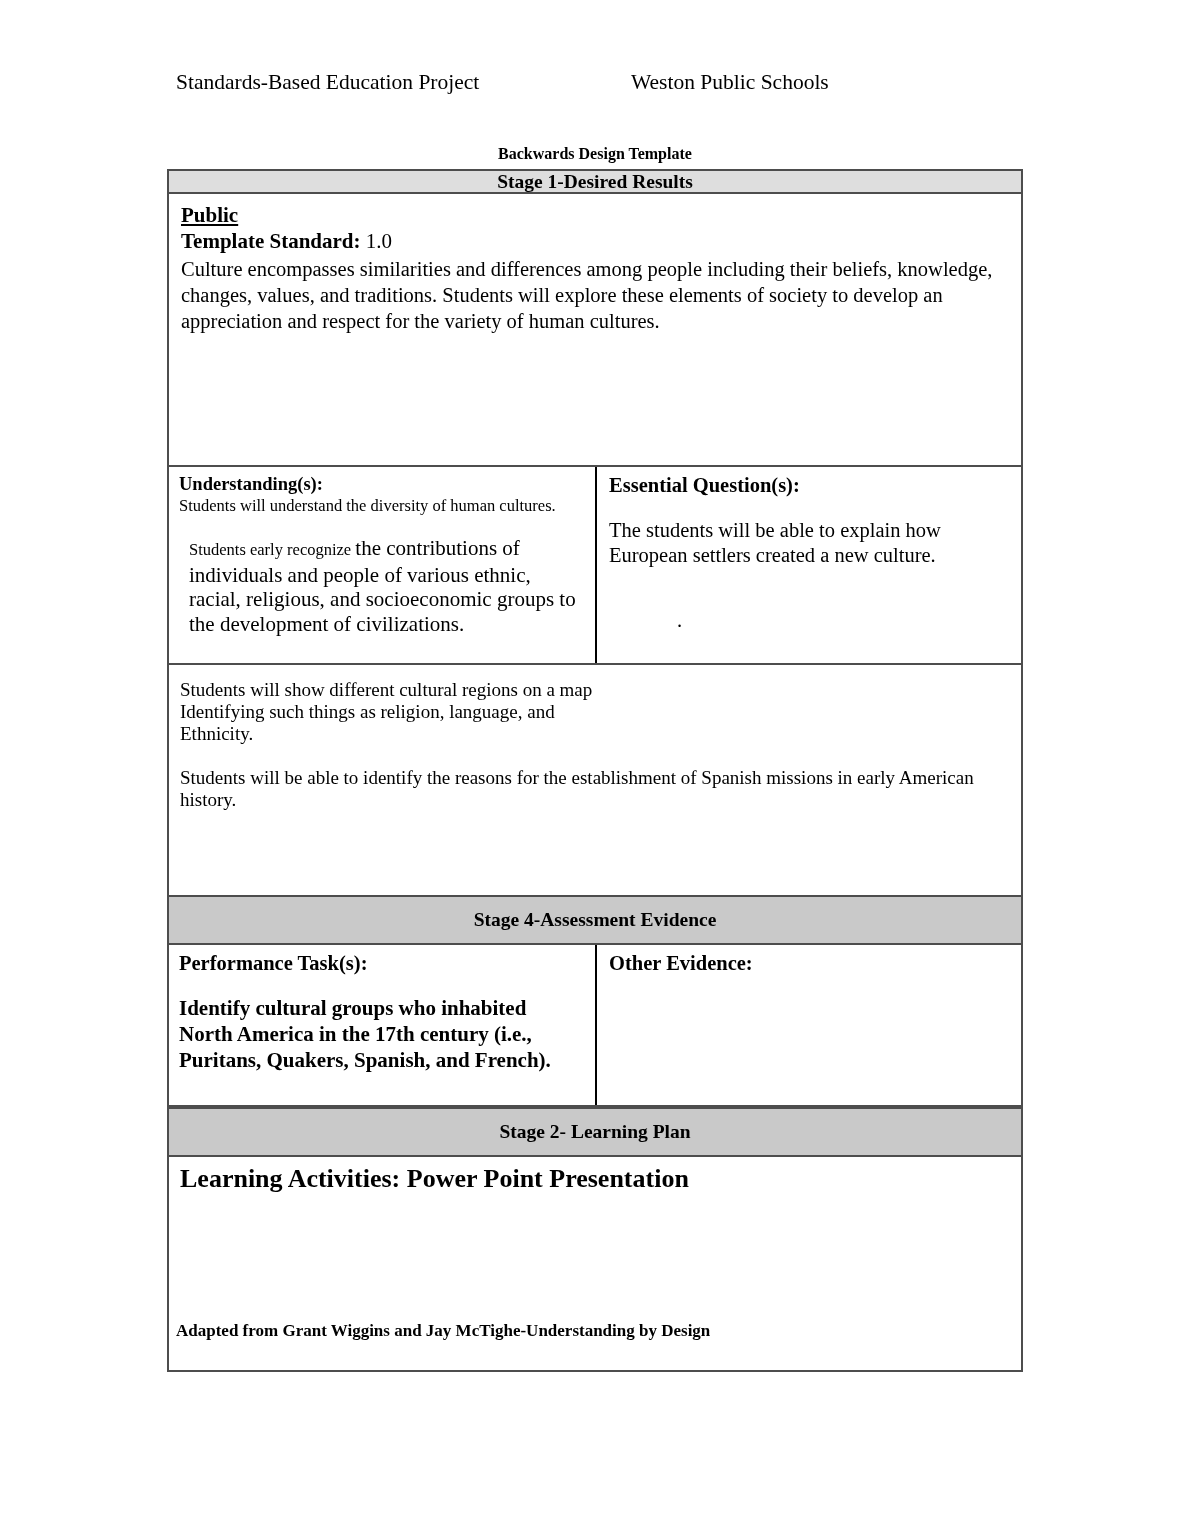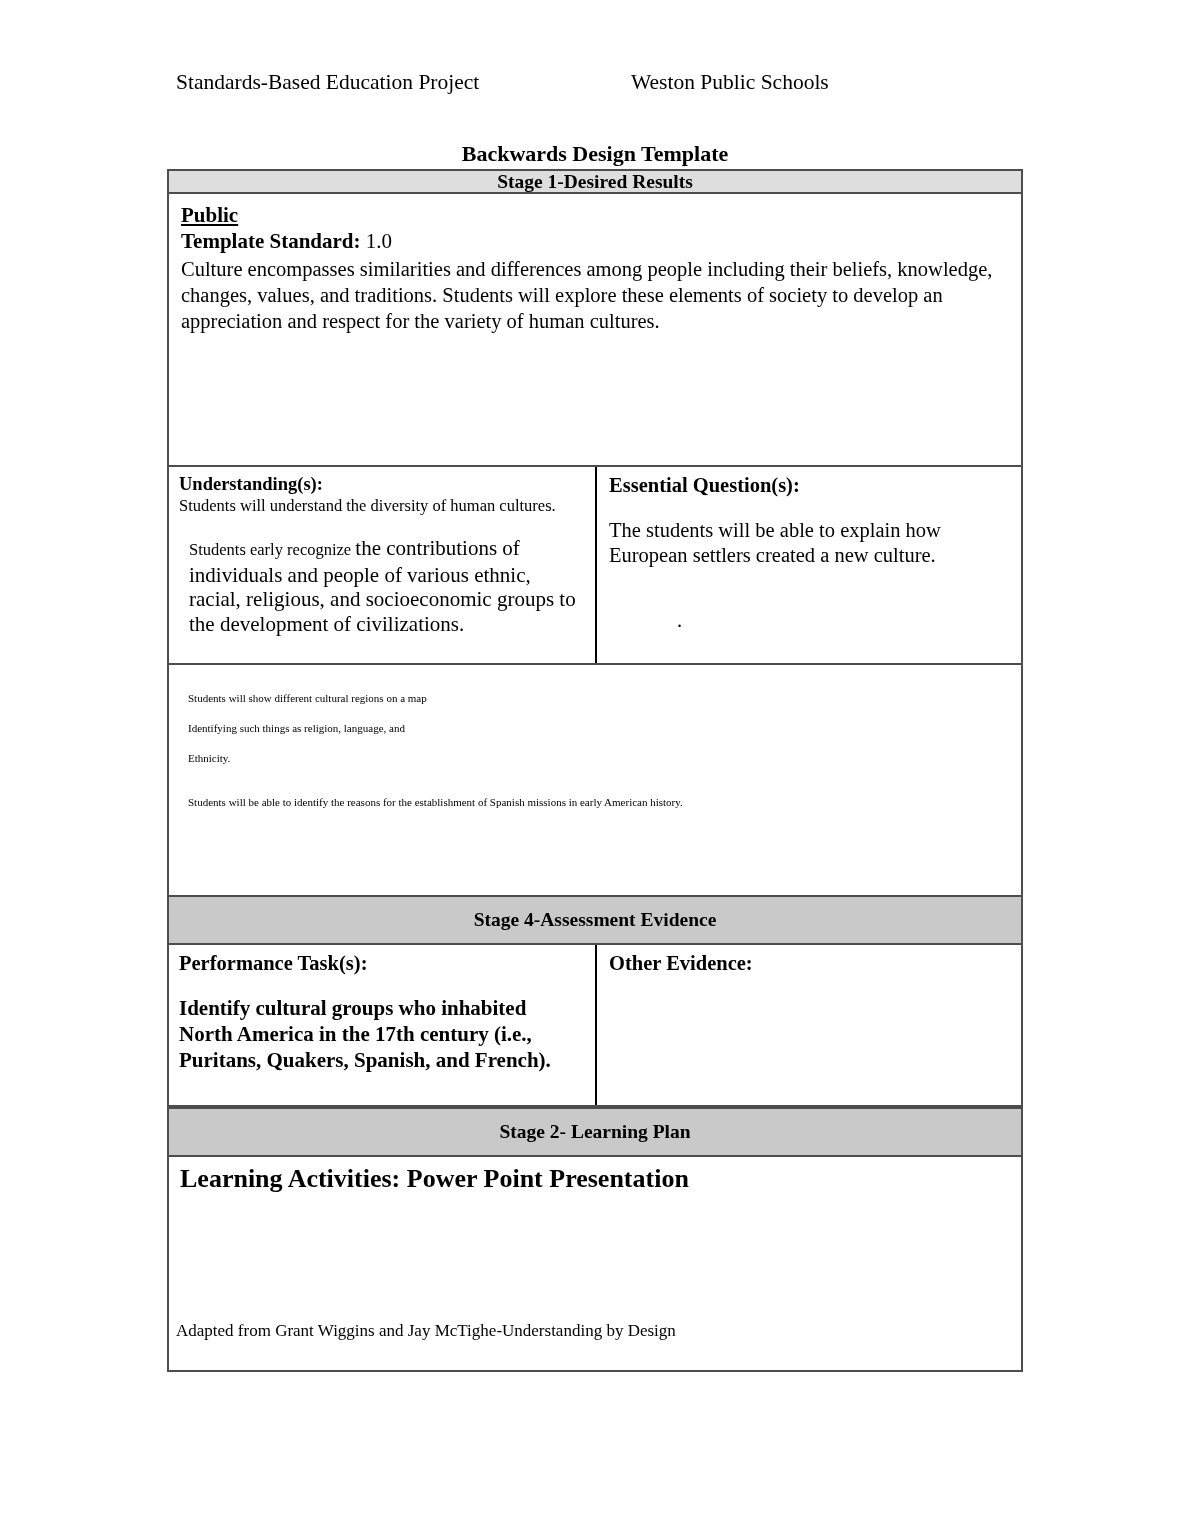--- a/index.html
+++ b/index.html
@@ -45,21 +45,21 @@
     top: 0;
   }
 
   
   .doc-title {
     position: absolute;
     left: 167px;
     top: 141px;
     width: 856px;
     text-align: center;
-    font-size: 22px;
+    font-size: 16px;
     font-weight: bold;
     line-height: 26px;
   }
 
   
   .tbl {
     position: absolute;
     left: 167px;
     top: 169px;
     width: 856px;
@@ -165,22 +165,22 @@
     font-size: 20.5px;
     line-height: 20px;
   }
 
   
   .obj {
     height: 210px;
     padding: 14px 14px 6px 11px;
   }
   .obj p {
-    margin: 8px;
-    font-size: 11px;
+    margin: 0;
+    font-size: 19px;
     line-height: 22px;
   }
   .obj p.gap { margin-top: 22px; }
 
   
   .s2-row { height: 162px; }
   .s2-head {
     font-weight: bold;
     font-size: 20.5px;
     line-height: 24px;
@@ -202,21 +202,21 @@
     font-weight: bold;
     font-size: 26px;
     line-height: 24px;
   }
 
   
   .foot {
     position: absolute;
     left: 176px;
     top: 1320px;
-    font-weight: normal;
+    font-weight: bold;
     font-size: 17px;
     line-height: 22px;
     white-space: nowrap;
   }
 </style>
 </head>
 <body>
 
 <div class="page">
 

